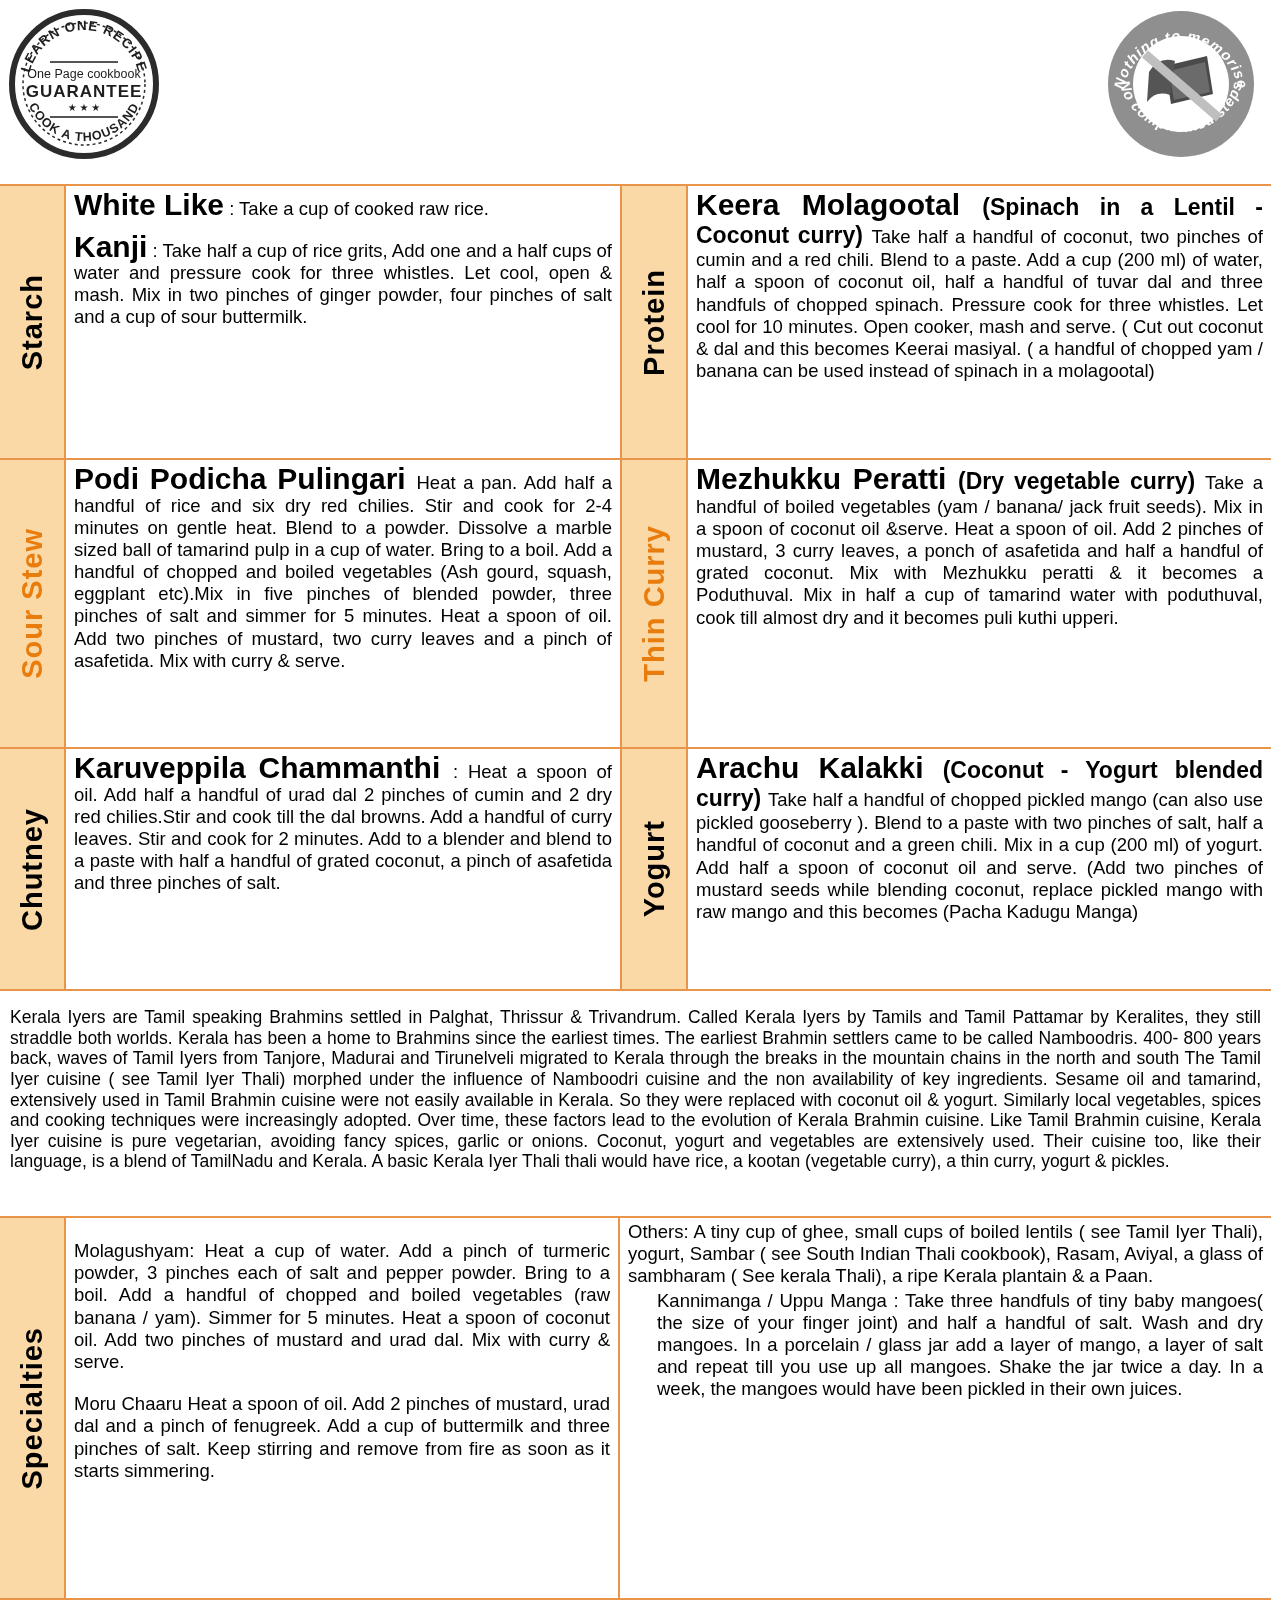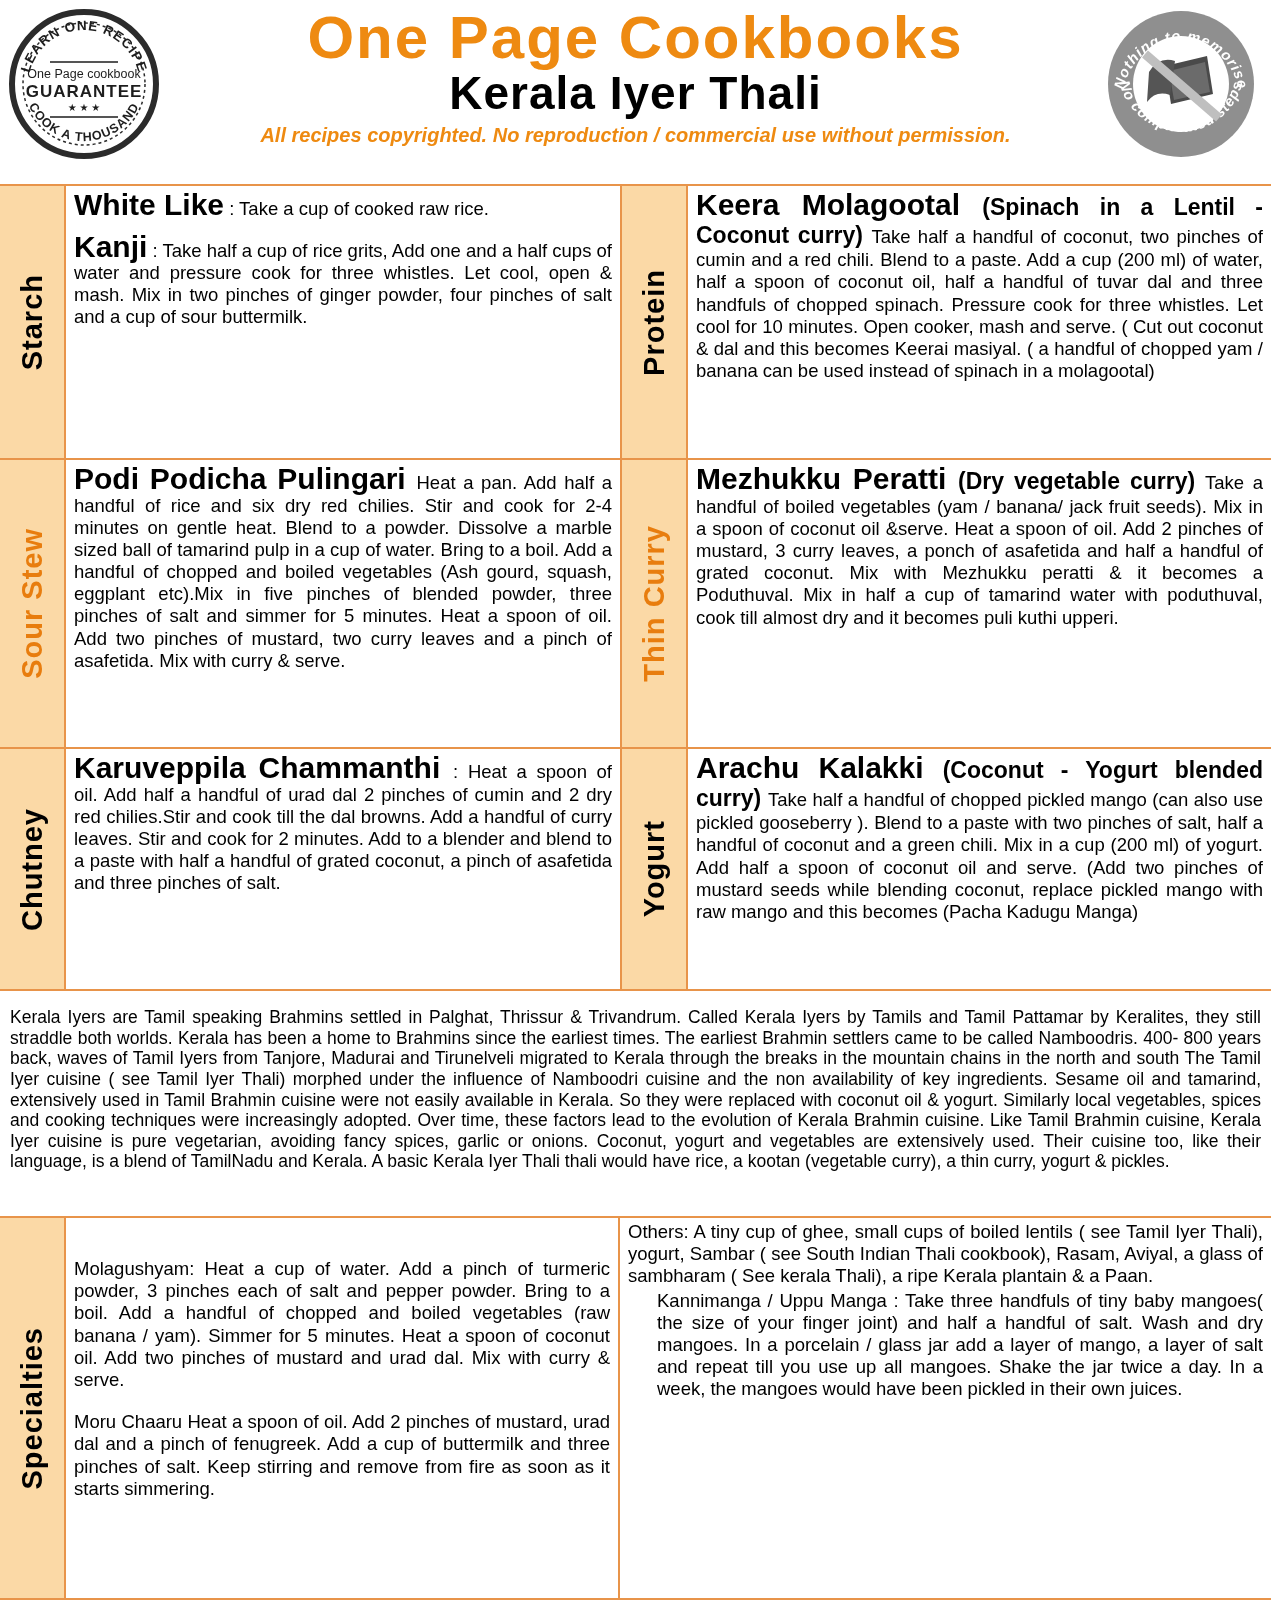--- a/index.html
+++ b/index.html
@@ -59,21 +59,21 @@
   }
 
   
   .bottom-grid{
     display:grid;
     grid-template-columns:64px 552px auto;
     height:382px;
     gap:2px;background:var(--border);
     border-bottom:2px solid var(--border);
   }
-  .bottom-left{padding-top:40px;}
+  .bottom-left{padding-top:22px;}
   .bottom-left .rpara + .rpara{margin-top:20px;}
   .bottom-right .rpara + .rpara{margin-top:2px;margin-left:29px;}
 </style>
 </head>
 <body>
 
 <div class="page">
 
   <header class="header">
 
@@ -90,25 +90,20 @@
           <textPath href="#lbBot" startOffset="50%" text-anchor="middle">COOK A THOUSAND</textPath>
         </text>
         <line x1="42" y1="54" x2="110" y2="54" stroke="#1d1d1d" stroke-width="1.5"></line>
         <text x="76" y="70" text-anchor="middle" font-size="12.5" fill="#1d1d1d">One Page cookbook</text>
         <text x="76" y="89" text-anchor="middle" font-size="17" font-weight="bold" letter-spacing="1" fill="#1d1d1d">GUARANTEE</text>
         <text x="76" y="103" text-anchor="middle" font-size="10" fill="#1d1d1d">★ ★ ★</text>
         <line x1="42" y1="109" x2="110" y2="109" stroke="#1d1d1d" stroke-width="1.5"></line>
       </svg>
     </div>
 
-    <div class="titles">
-      <div class="title">One Page Cookbooks</div>
-      <div class="subtitle">Kerala Iyer Thali</div>
-      <div class="copyright">All recipes copyrighted. No reproduction / commercial use without permission.</div>
-    </div>
 
     <div class="badge right">
       <svg width="152" height="152" viewBox="0 0 152 152">
         <circle cx="76" cy="76" r="73" fill="#8f8f8f"></circle>
         <circle cx="76" cy="76" r="48" fill="#ffffff"></circle>
         <path id="rbTop" d="M 19,80 A 58,58 0 0 1 133,80" fill="none"></path>
         <path id="rbBot" d="M 14,72 A 63,63 0 0 0 138,72" fill="none"></path>
         <text font-size="14.5" font-weight="bold" font-style="italic" fill="#ffffff" letter-spacing="1">
           <textPath href="#rbTop" startOffset="50%" text-anchor="middle">Nothing to memorise</textPath>
         </text>

